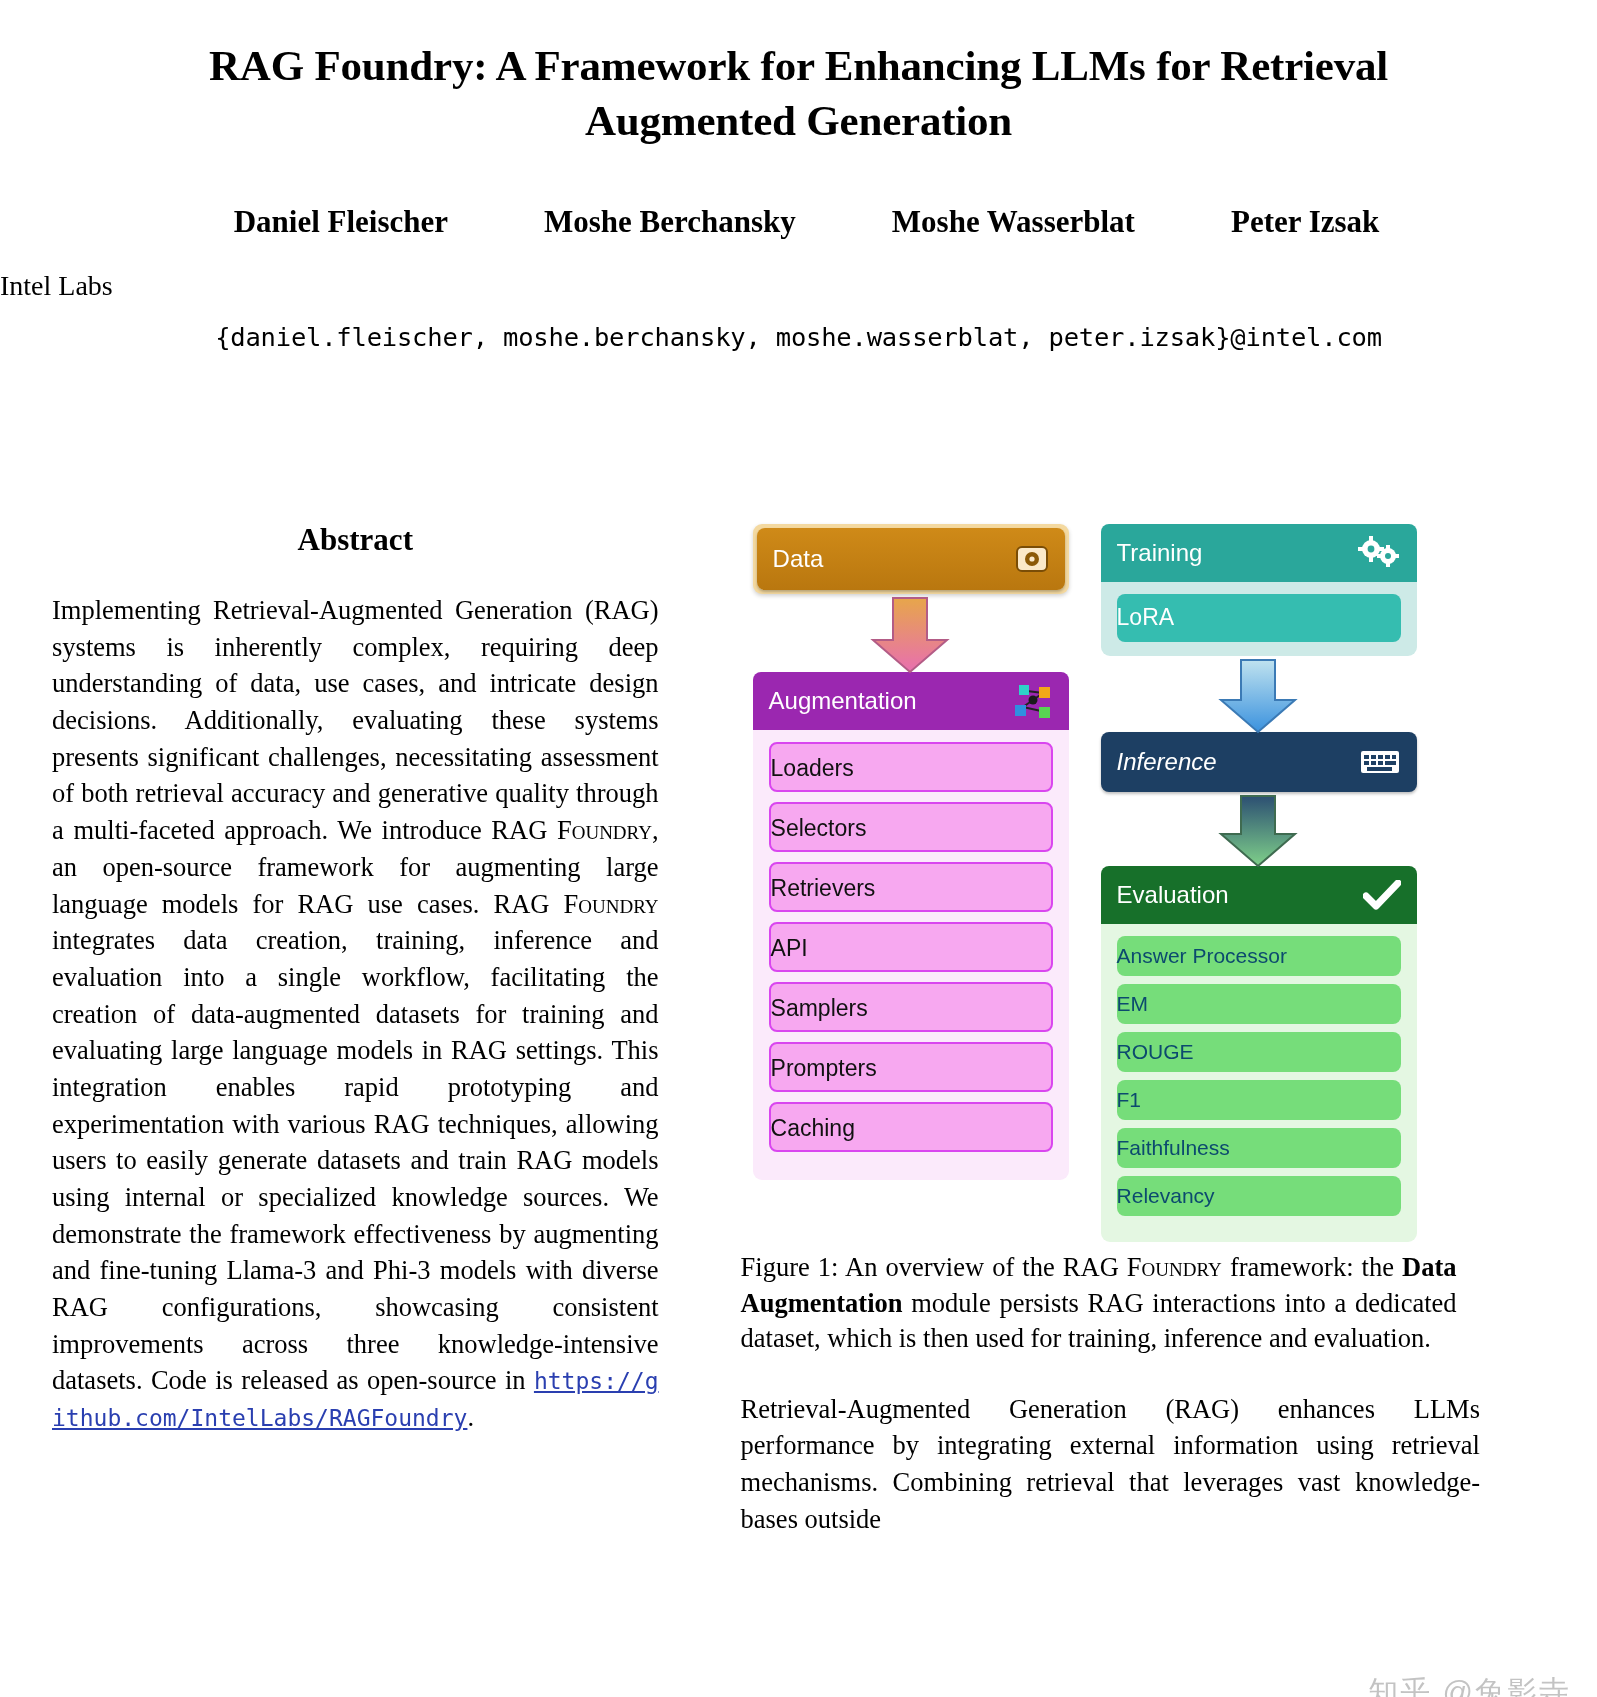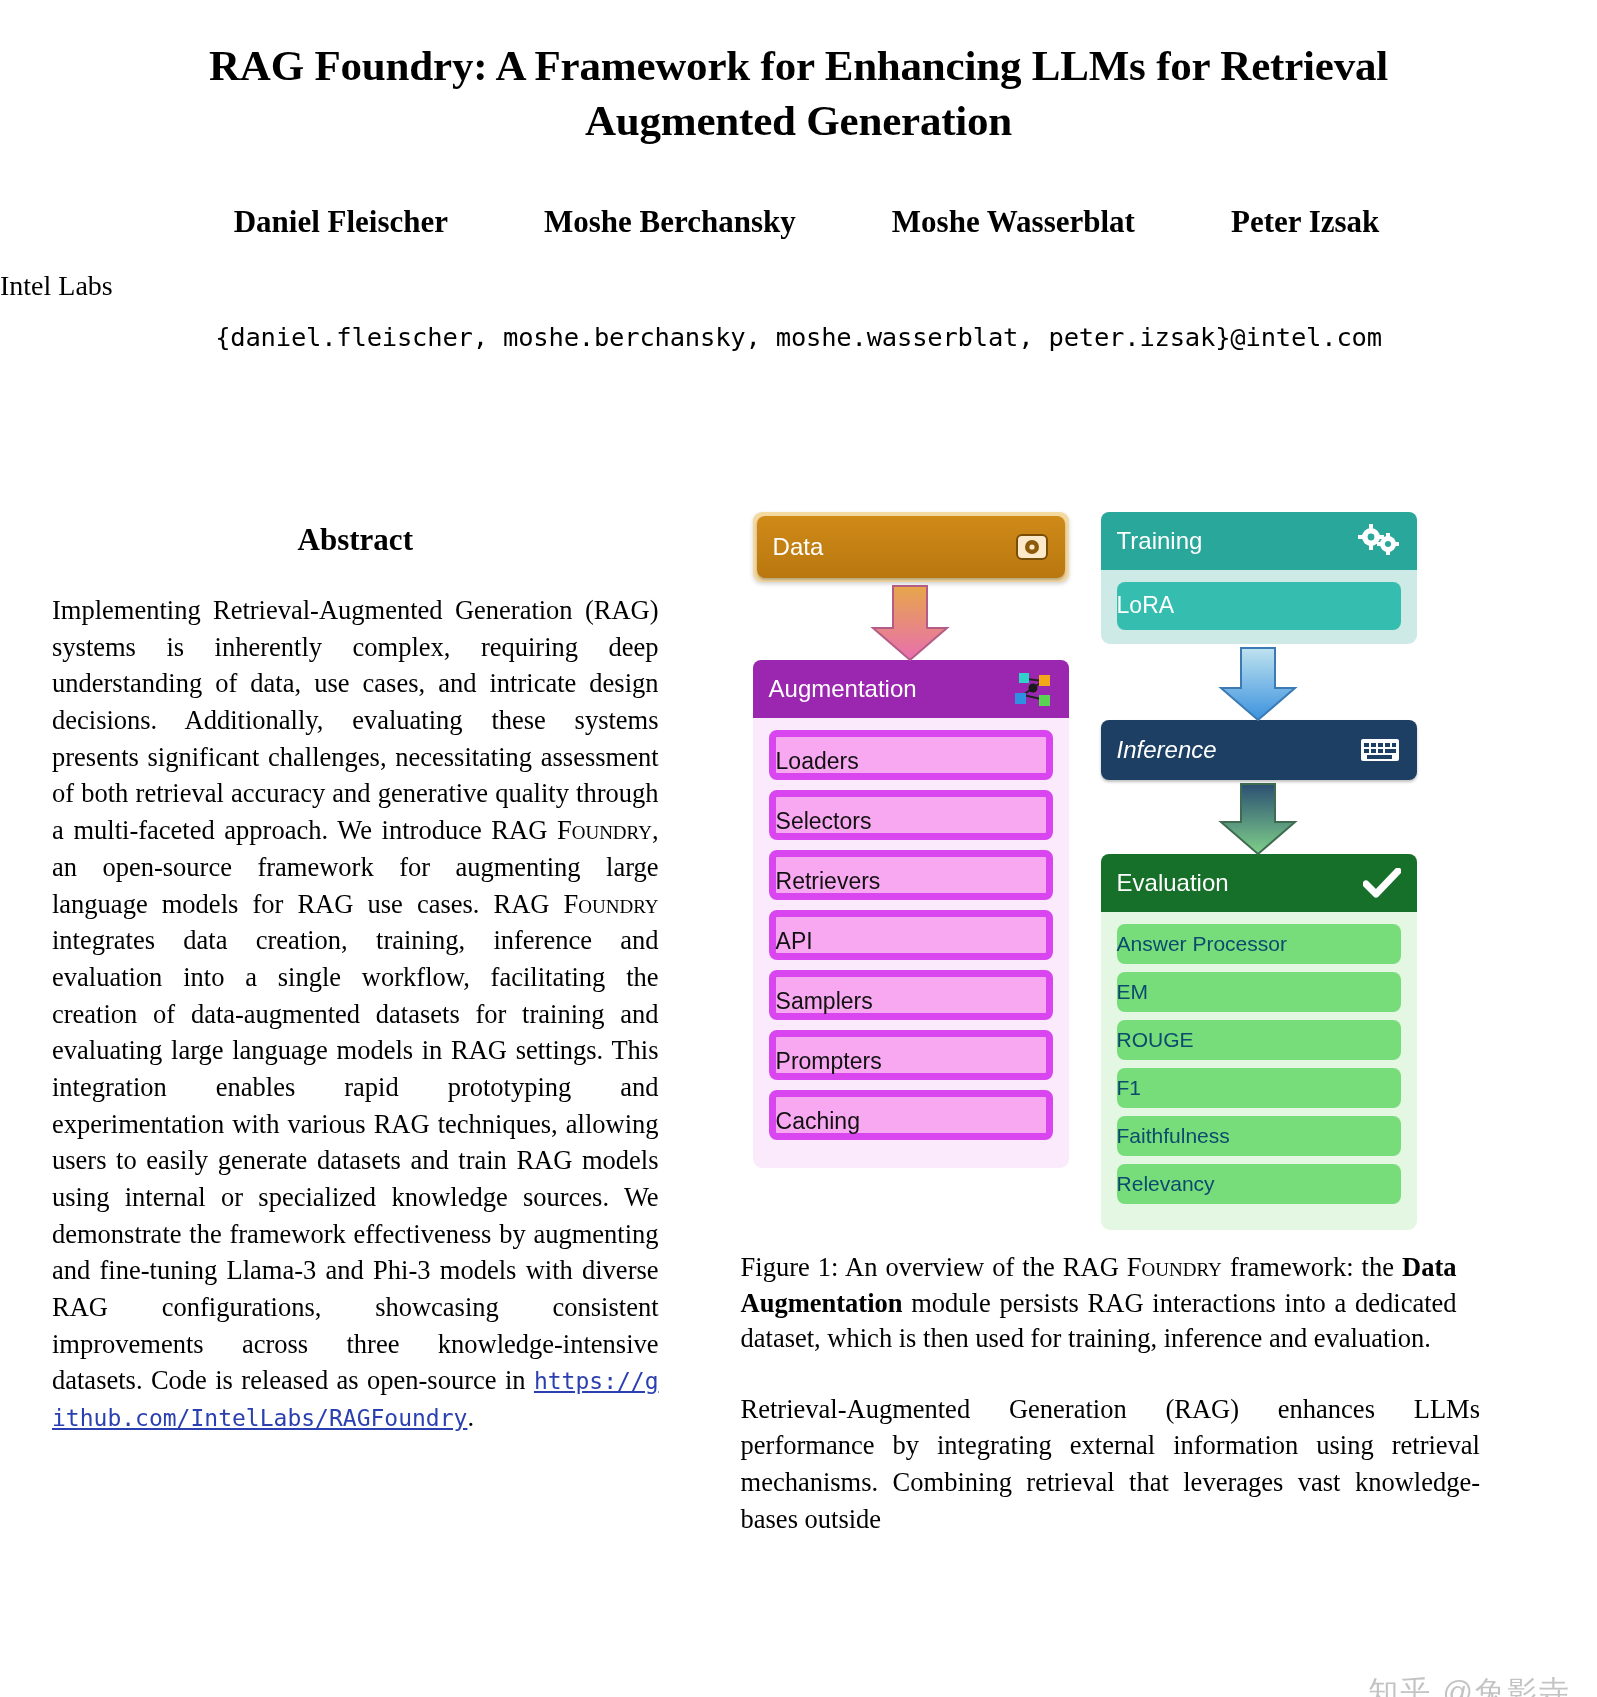--- a/index.html
+++ b/index.html
@@ -100,21 +100,21 @@
     margin-top: 4px;
   }
   .fig-canvas {
     position: relative;
     width: 716px;
     height: 720px;
   }
 
   .fig-col {
     position: absolute;
-    top: 0;
+    top: 12px;
   }
   .fig-col.left { left: 12px; width: 316px; }
   .fig-col.right { left: 360px; width: 316px; }
 
   .block-head {
     display: flex;
     align-items: center;
     justify-content: space-between;
     border-radius: 7px;
     padding: 0 16px;
@@ -159,21 +159,21 @@
     background: #9b27b0;
     border-radius: 8px 8px 0 0;
     height: 58px;
   }
   .aug-panel {
     background: #fbeafb;
     padding-top: 12px;
   }
   .aug-pill {
     background: #f7a8f0;
-    border: 7px solid #d946ef;
+    border: 2px solid #d946ef;
     color: #111;
     font-size: 23px;
     height: 50px;
     line-height: 48px;
     margin-bottom: 10px;
   }
 
   
   .train-head {
     background: #2aa79b;

